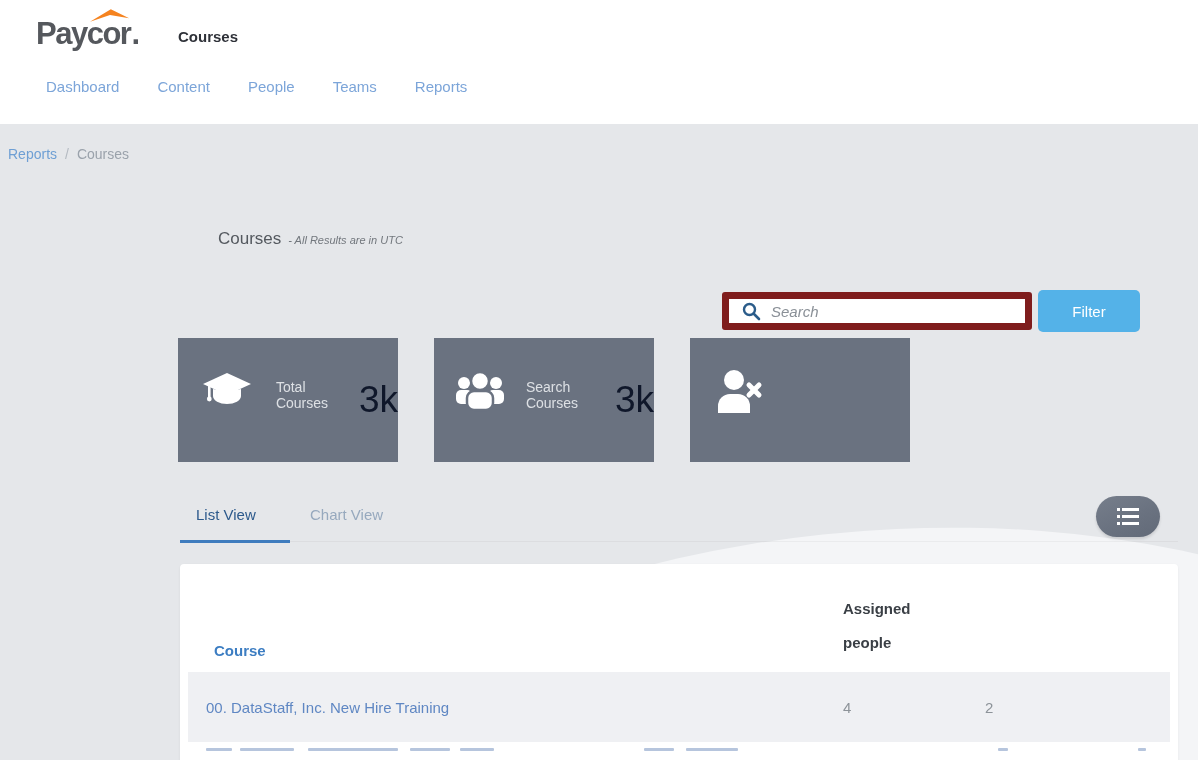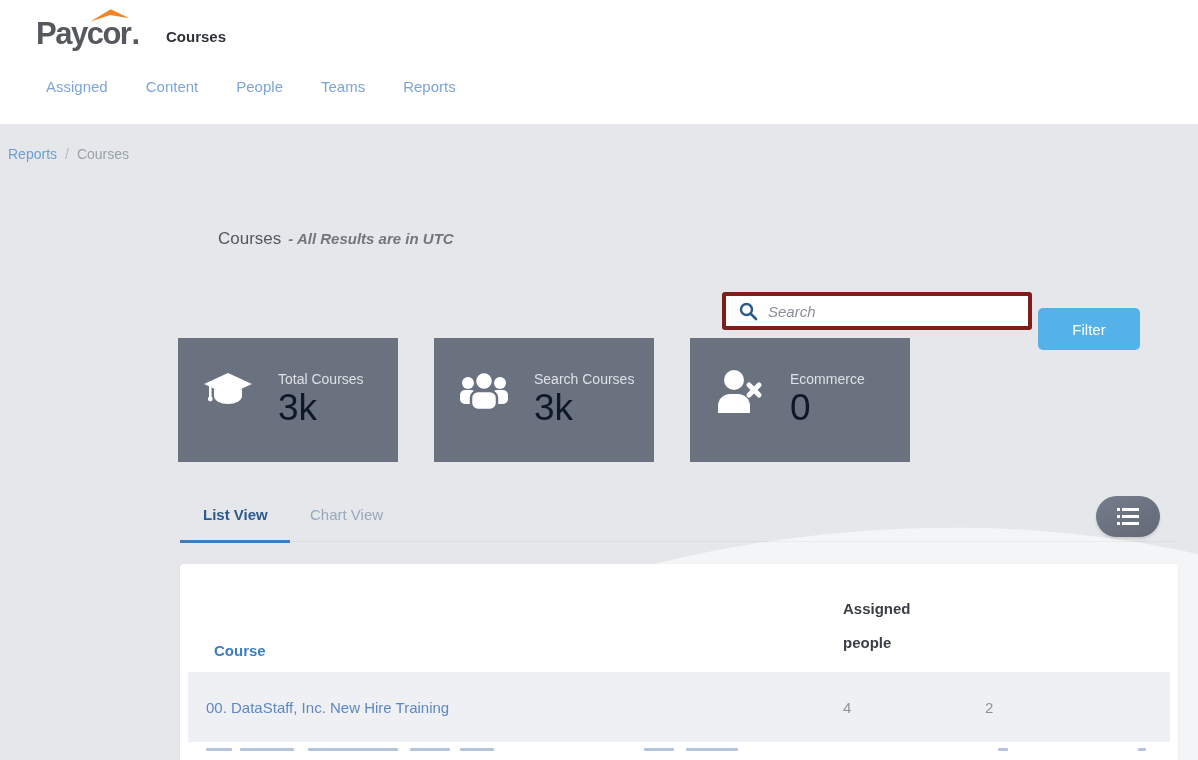--- a/index.html
+++ b/index.html
@@ -6,67 +6,67 @@
   html,body { width:1198px; height:760px; }
   body {
     font-family: "Liberation Sans", sans-serif;
     background:#ffffff;
     position:relative;
     overflow:hidden;
     color:#3e444b;
   }
   
   .app-header { position:absolute; left:0; top:0; width:1198px; height:124px; background:#ffffff; }
-  .brand-row { position:absolute; left:36px; top:12px; height:44px; display:flex; align-items:center; }
+  .brand-row { position:absolute; left:36px; top:12px; height:44px; display:flex; align-items:center;gap:12px; }
   .logo { position:relative; display:flex; align-items:baseline; cursor:pointer; }
   .logo-text { font-size:31px; font-weight:bold; color:#55585d; letter-spacing:-1.5px; }
   .logo-dot { font-size:31px; font-weight:bold; color:#55585d; margin-left:1px; }
   .logo-arrow { position:absolute; left:54px; top:-9px; }
   .app-title { font-size:15px; font-weight:bold; color:#2e3138; margin-left:26px; position:relative; top:2px; }
   .main-nav { position:absolute; left:46px; top:78px; display:flex; gap:38px; }
   .main-nav a { text-decoration:none; color:#7ca5d9; font-size:15px; cursor:pointer; }
 
   
   .content-bg { position:absolute; left:0; top:124px; width:1198px; height:636px; background:#e5e7ea; overflow:hidden; }
   .swoosh { position:absolute; left:120px; top:408px; width:1500px; height:900px;
             background:#f4f5f7; border-radius:50%; transform:rotate(-6deg); }
 
   .breadcrumb { position:absolute; left:8px; top:22px; font-size:14px; display:flex; gap:8px; align-items:center; }
   .breadcrumb .bc-link { color:#6e9fd4; text-decoration:none; cursor:pointer; }
   .breadcrumb .bc-sep { color:#b4bac1; }
   .breadcrumb .bc-current { color:#9aa2ab; }
 
   .page-title-row { position:absolute; left:218px; top:105px; display:flex; align-items:baseline; gap:7px; }
   .page-title { font-size:17px; color:#54595f; }
-  .page-subtitle { font-size:15px; font-style:italic; font-weight:bold; color:#72777d; }
+  .page-subtitle { font-size:11px; font-style:italic; font-weight:normal; color:#72777d; }
 
   
   .search-row { position:absolute; left:722px; top:168px; display:flex; }
-  .search-box { width:310px; height:38px; background:#ffffff; border:4px solid #7f1d1d; border-radius:3px;
+  .search-box { width:310px; height:38px; background:#ffffff; border:7px solid #7f1d1d; border-radius:3px;
                 display:flex; align-items:center; padding-left:13px; }
   .search-box input { border:none; outline:none; font-family:"Liberation Sans", sans-serif;
                 font-size:15px; font-style:italic; color:#3e444b; width:250px; margin-left:10px; background:transparent; }
   .search-box input::placeholder { color:#8a9097; opacity:1; }
   .filter-btn { margin-left:6px; width:102px; height:42px; position:relative; top:-2px;
                 background:#54b2e8; color:#ffffff; font-size:15px; border:none; border-radius:5px;
-                font-family:"Liberation Sans", sans-serif; cursor:pointer;margin-top:18px; }
+                font-family:"Liberation Sans", sans-serif; cursor:pointer; }
 
   
   .stats-row { position:absolute; left:178px; top:214px; display:flex; gap:36px; }
   .stat-card { width:220px; height:124px; background:#6a7280; display:flex; align-items:center; cursor:pointer; }
   .stat-icon { width:100px; display:flex; justify-content:center; align-items:center; margin-top:-18px; }
-  .stat-text { display:flex; flex-direction:column; }
+  .stat-text { display:flex; }
   .stat-label { font-size:14px; color:#dde0e4; }
   .stat-value { font-size:37px; font-weight:300; color:#0f172a; margin-top:0px; }
 
   
   .tabs-row { position:absolute; left:180px; top:376px; width:998px; height:42px;
               border-bottom:1px solid rgba(0,0,0,0.04); }
   .tab { position:absolute; top:6px; font-size:15px; cursor:pointer; }
-  .tab-list-view { left:23px; font-weight:bold; color:#2d5a8c; }
+  .tab-list-view { left:16px; font-weight:normal; color:#2d5a8c; }
   .tab-chart-view { left:130px; color:#97a9be; }
   .tab-underline { position:absolute; left:0; bottom:-2px; width:110px; height:3px; background:#3f7cbe; }
 
   .list-toggle-btn { position:absolute; left:1096px; top:372px; width:64px; height:41px; border:none;
               border-radius:21px; background:linear-gradient(155deg,#767e8b 0%,#6a7280 55%,#626a78 100%);
               display:flex; align-items:center; justify-content:center; cursor:pointer;
               box-shadow:0 2px 3px rgba(0,0,0,0.12); }
 
   
   .table-card { position:absolute; left:180px; top:440px; width:998px; height:240px;
@@ -100,21 +100,21 @@
         <svg width="40" height="16" viewBox="0 0 48 18">
           <polygon points="0,17 25,2 47,13 24,9" fill="#f5831f"></polygon>
         </svg>
       </span>
       <span class="logo-text">Paycor</span>
       <span class="logo-dot">.</span>
     </div>
     <span class="app-title">Courses</span>
   </div>
   <nav class="main-nav">
-    <a>Assigned</a>
+    <a>Dashboard</a>
     <a>Content</a>
     <a>People</a>
     <a>Teams</a>
     <a>Reports</a>
   </nav>
 </div>
 
 <div class="content-bg">
   <div class="swoosh"></div>
 
@@ -179,24 +179,20 @@
     <div class="stat-card">
       <div class="stat-icon">
         <svg width="52" height="44" viewBox="0 0 52 44">
           <circle cx="20" cy="11" r="10" fill="#ffffff"></circle>
           <path d="M4 44 v-7 a12 12 0 0 1 12 -12 h8 a12 12 0 0 1 12 12 v7 z" fill="#ffffff"></path>
           <g stroke="#ffffff" stroke-width="5" stroke-linecap="round">
             <line x1="35" y1="16" x2="45" y2="26"></line>
             <line x1="45" y1="16" x2="35" y2="26"></line>
           </g>
         </svg>
-      </div>
-      <div class="stat-text">
-        <span class="stat-label">Ecommerce</span>
-        <span class="stat-value">0</span>
       </div>
     </div>
   </div>
 
   <div class="tabs-row">
     <span class="tab tab-list-view">List View</span>
     <span class="tab tab-chart-view">Chart View</span>
     <span class="tab-underline"></span>
   </div>
 

